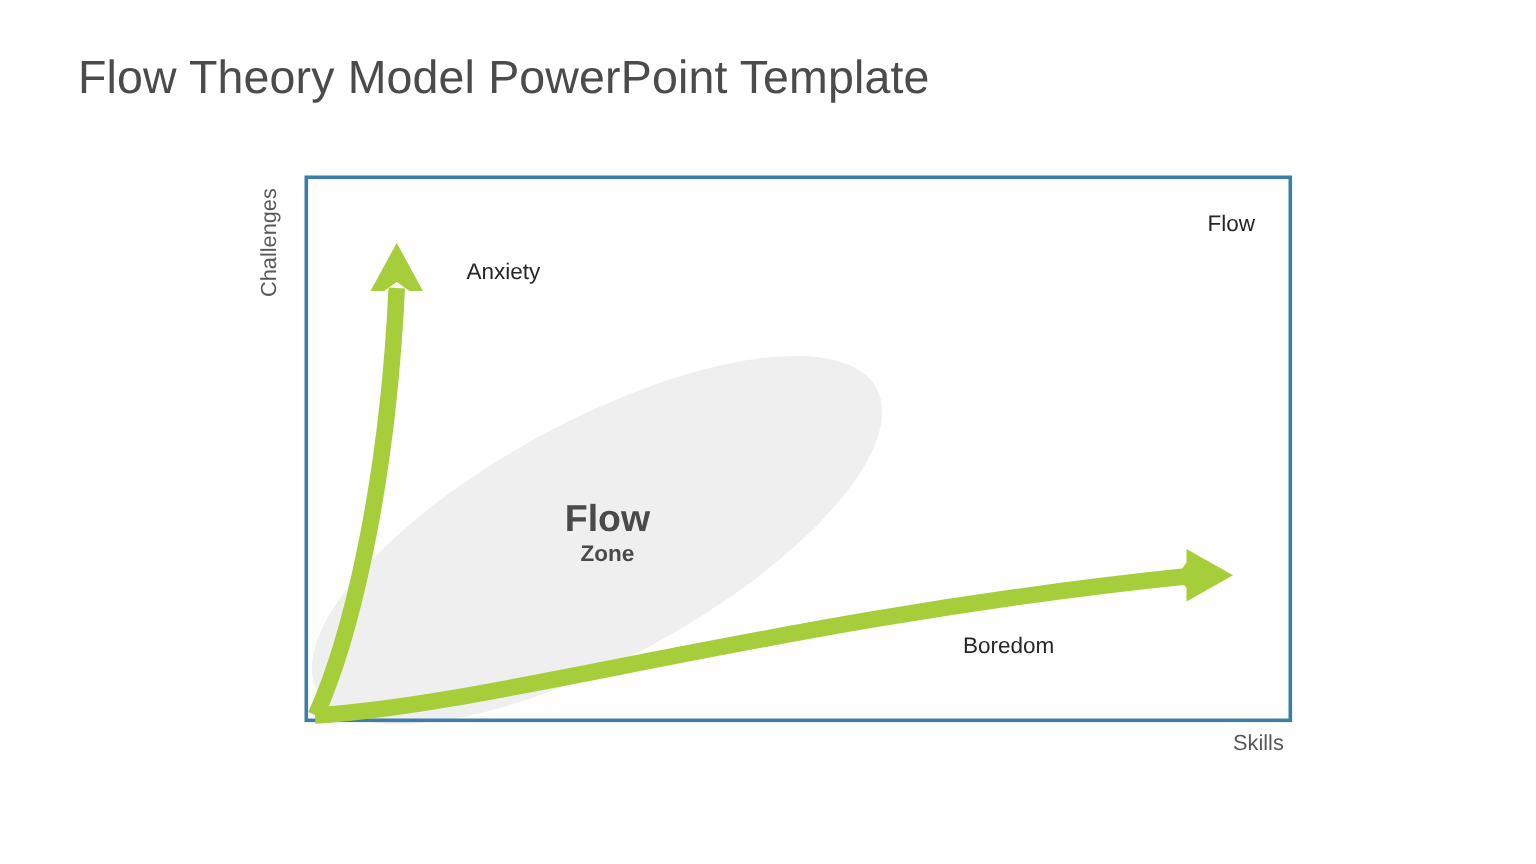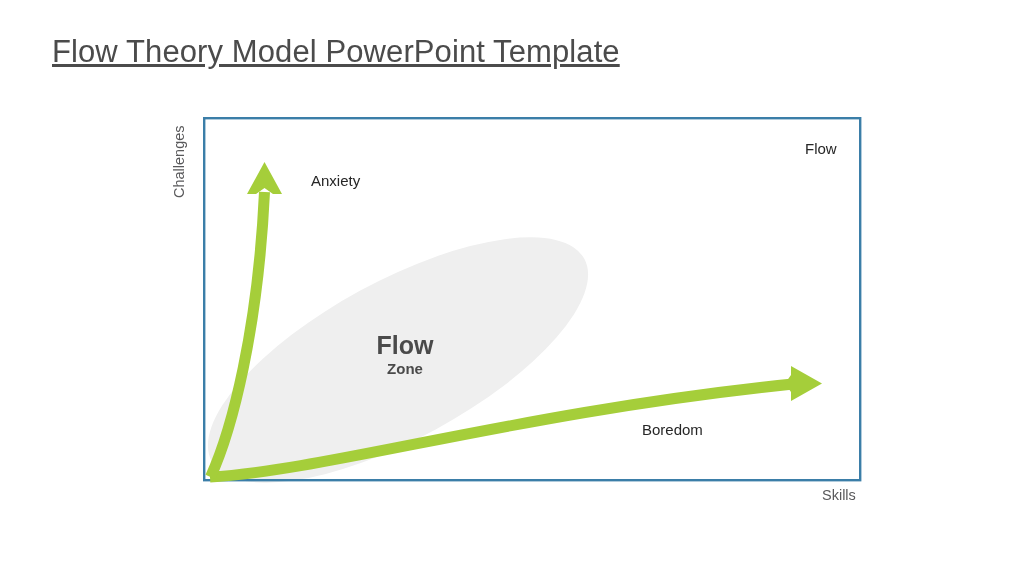--- a/index.html
+++ b/index.html
@@ -23,21 +23,20 @@
   }
   #page-title {
     position: absolute;
     left: 52px;
     top: 34px;
     font-size: 31px;
     font-weight: 400;
     color: #4b4b4b;
     letter-spacing: 0.1px;
     white-space: nowrap;
-    text-decoration: underline;
   }
   #diagram-svg {
     position: absolute;
     left: 0; top: 0;
     width: 1024px;
     height: 576px;
   }
   .axis-label {
     font-family: "Liberation Sans", sans-serif;
     font-size: 14.5px;

